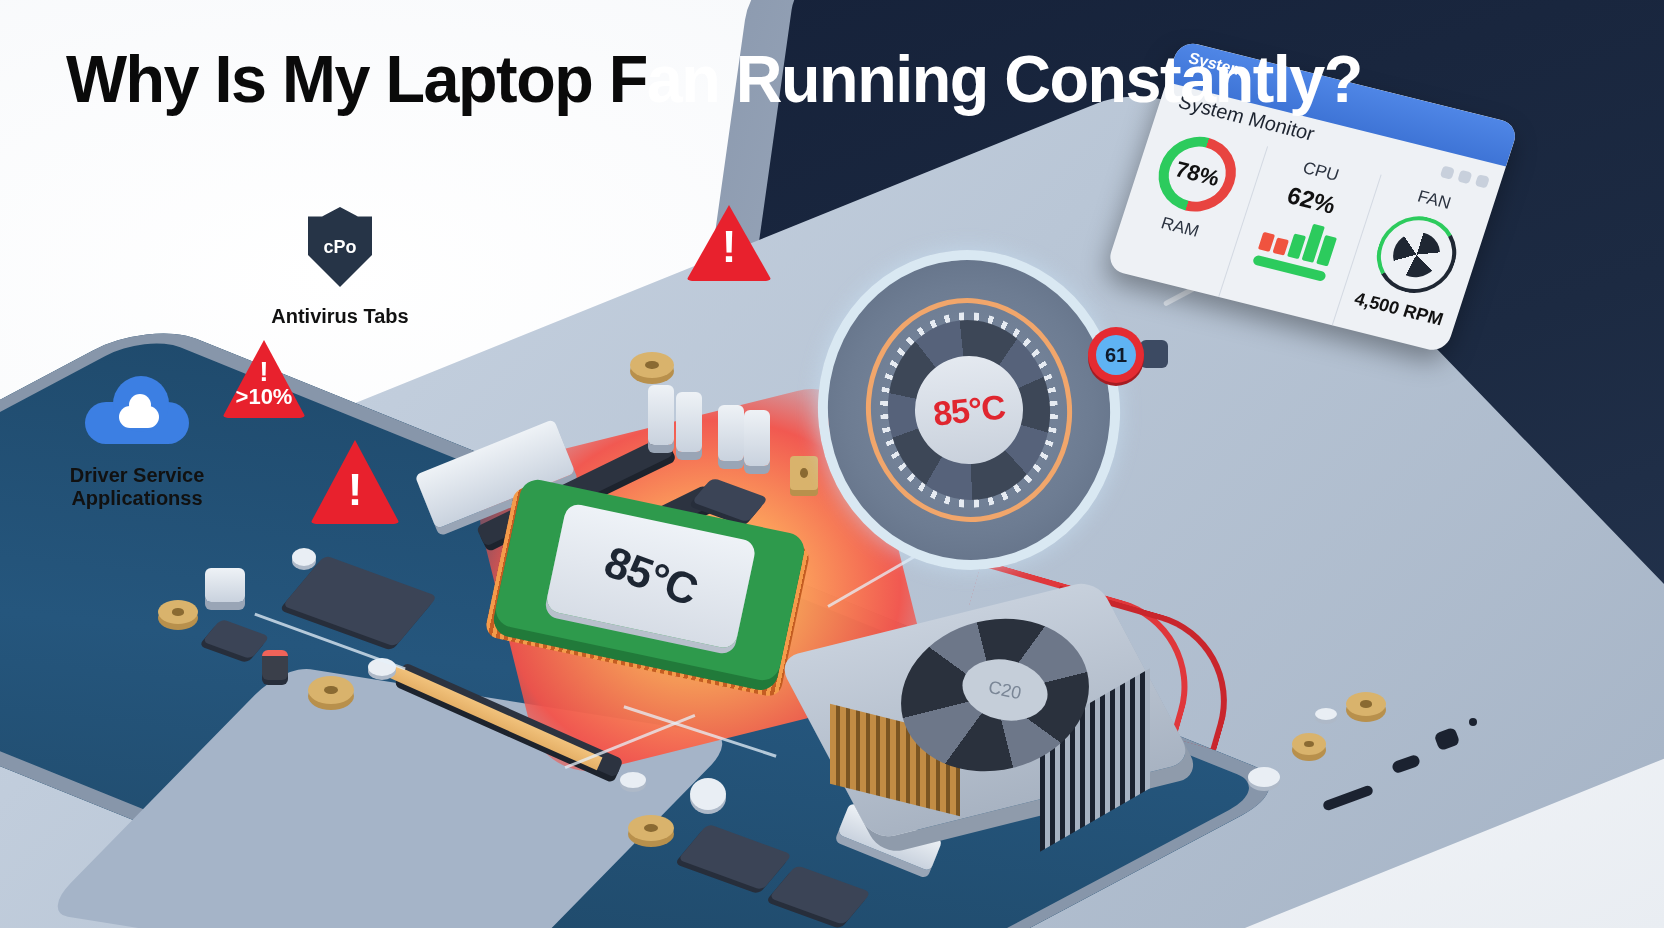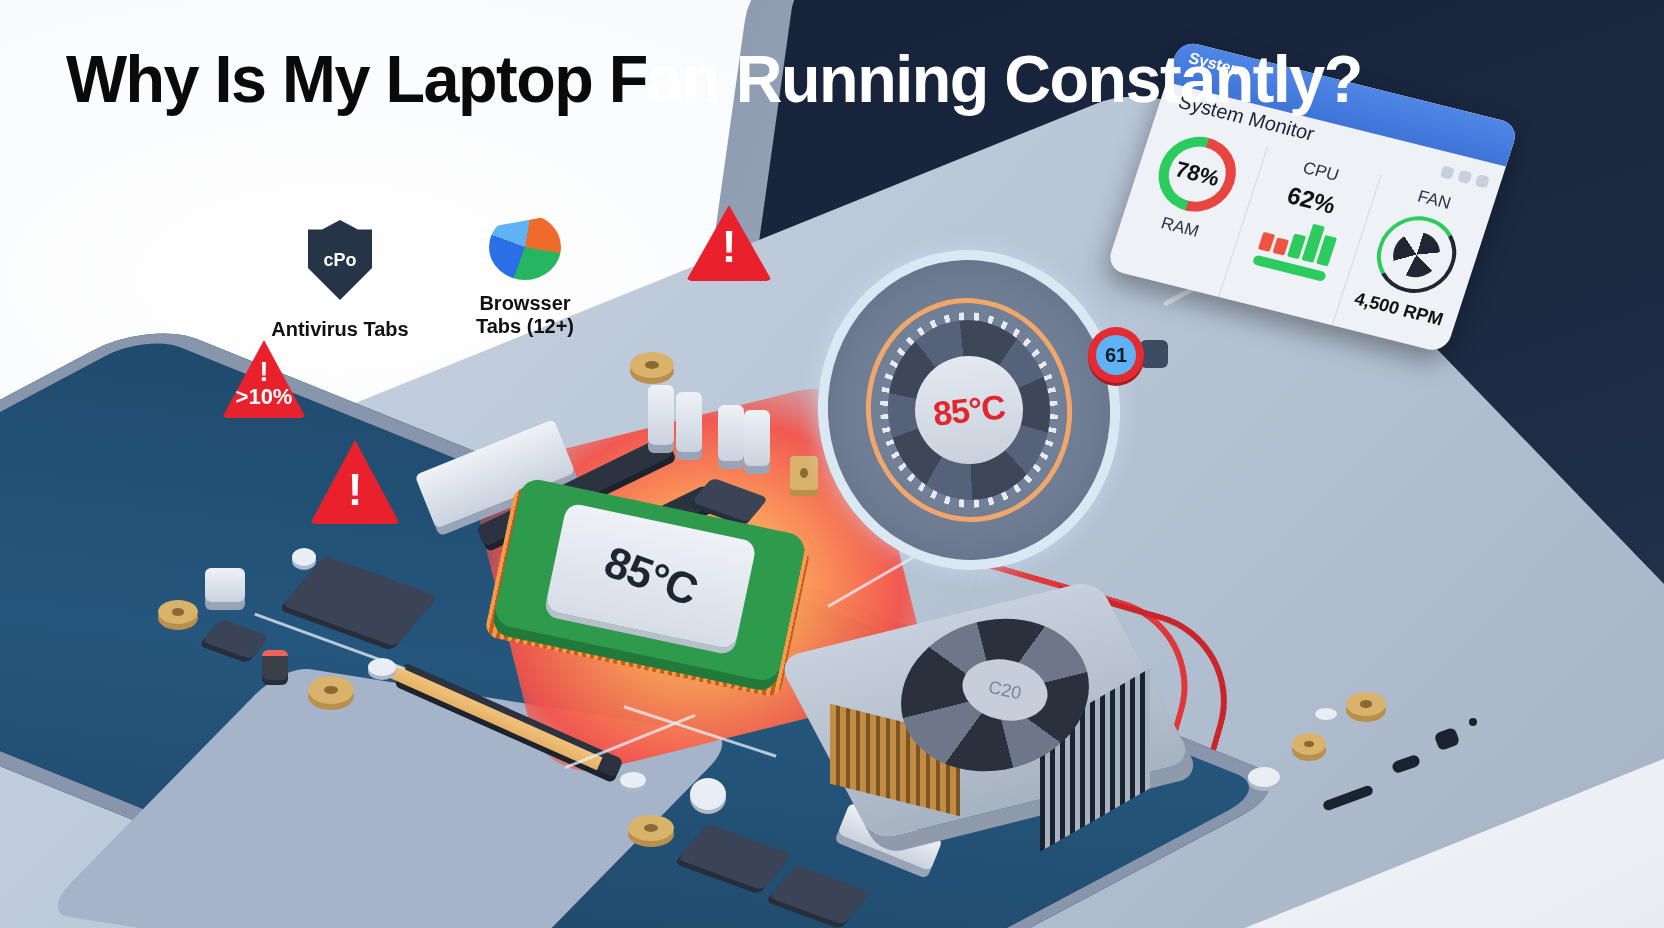--- a/index.html
+++ b/index.html
@@ -225,25 +225,30 @@
     <span class="mark" style="margin-bottom:12px;">!</span>
   </div>
   <div class="tri" style="left:310px;top:440px;width:90px;height:84px;">
     <span class="mark" style="margin-bottom:12px;">!</span>
   </div>
 
   <div class="headline">
     <span class="dark">Why Is My Laptop F</span><span class="light">an Running Constantly?</span>
   </div>
 
-  <div class="cause" style="left:270px;top:220px;width:140px;align-items:center;">
+  <div class="cause" style="left:270px;top:207px;width:140px;align-items:center;">
     <div class="shield">
         <span>cPo</span>
       </div>
     <span class="cause-label">Antivirus Tabs</span>
   </div>
-  <div class="cause" style="left:470px;top:214px;width:110px;">
-    <div class="browser-ico"></div>
-    <span class="cause-label">Browsser</span>
-    <span class="cause-label">Tabs (12+)</span>
+  <div class="cause" style="left:62px;top:376px;width:150px;">
+    <div class="cloud">
+        <div class="c1"></div>
+        <div class="c2"></div>
+        <div class="c3"></div>
+        <div class="c4"></div>
+      </div>
+    <span class="cause-label">Driver Service</span>
+    <span class="cause-label">Applicationss</span>
   </div>
 
 </div>
 
 </body></html>

